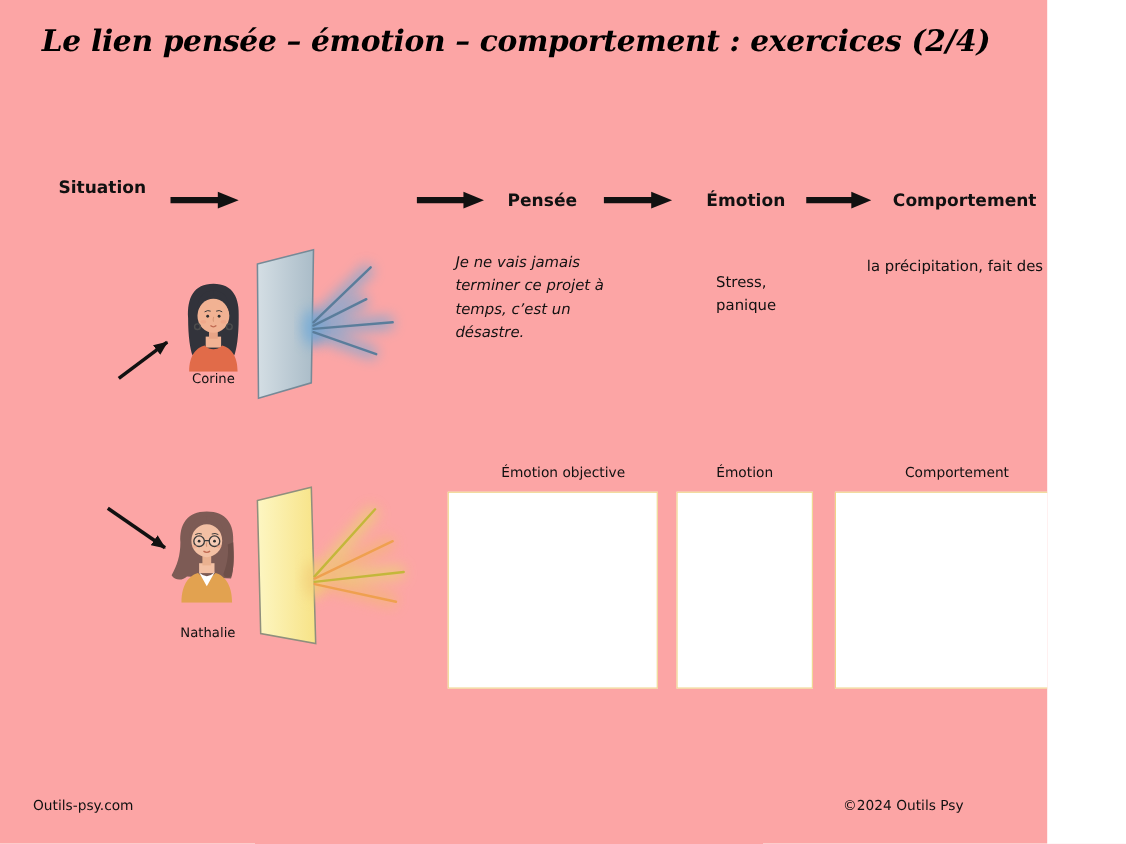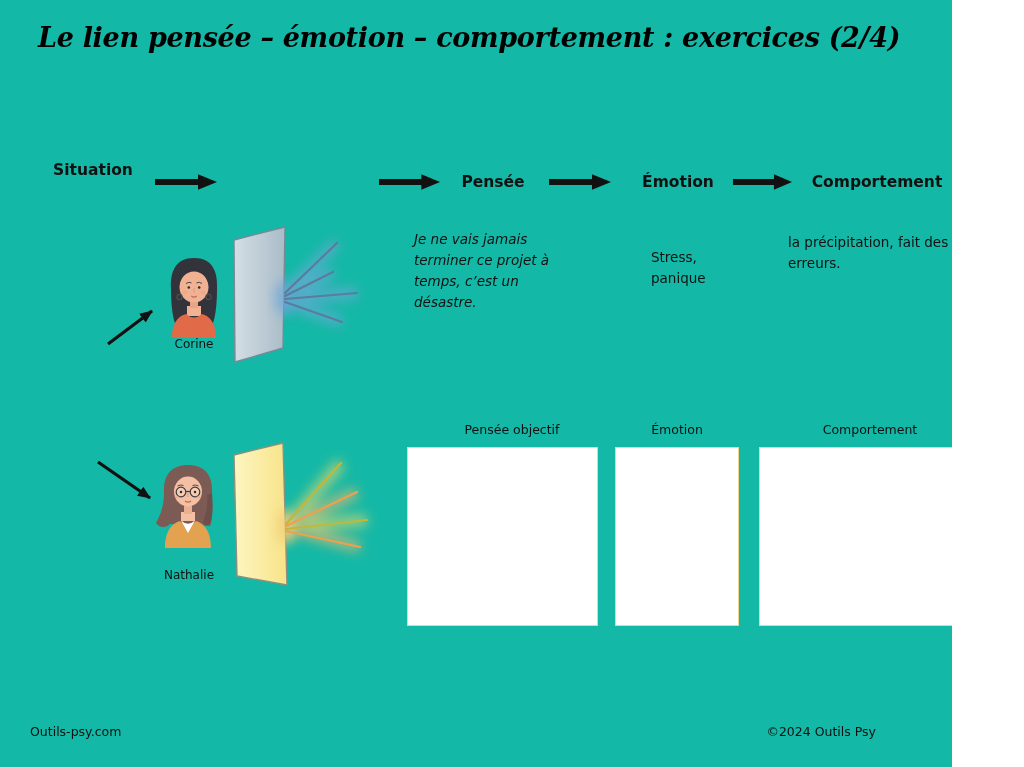--- a/index.html
+++ b/index.html
@@ -1,17 +1,17 @@
 <!DOCTYPE html>
 <html><head>
 <meta charset="utf-8">
 <style>
   html,body { margin:0; padding:0; background:#ffffff; }
   .page {
-    position:relative; width:952px; height:767px; background:#14b8a6;
+    position:relative; width:952px; height:767px; background:#fca5a5;
     font-family:"DejaVu Sans","Liberation Sans",sans-serif; color:#111;
     overflow:hidden;
   }
   .abs { position:absolute; }
 
   .title {
     left:38px; top:22px;
     font-family:"DejaVu Serif","Liberation Serif",serif;
     font-style:italic; font-weight:600; font-size:27px; letter-spacing:-0.3px;
     white-space:nowrap; color:#000;
@@ -151,21 +151,20 @@
     <div class="line">désastre.</div>
   </div>
 
   <div class="abs body-text" style="left:651px;top:247px;">
     <div class="line">Stress,</div>
     <div class="line">panique</div>
   </div>
 
   <div class="abs body-text" style="left:788px;top:232px;">
     <div class="line">la précipitation, fait des</div>
-    <div class="line">erreurs.</div>
   </div>
 
   <svg class="abs" style="left:149px;top:462px;" width="78" height="86" viewBox="0 0 78 86">
     <path d="M39,3 C21,3 14,15 15,31 C15,43 12,52 7,61 C10,66 17,66 21,62 L61,64 C64,57 63,45 63,31 C64,15 57,3 39,3 Z" fill="#7d5b55"></path>
     <path d="M63,31 C64,44 64,54 61,62 C58,64 55,63 54,60 C58,50 59,40 58,33 Z" fill="#6e4f49"></path>
     <rect x="32" y="50" width="14" height="9" fill="#f3c0a4"></rect>
     <path d="M16,86 C16,68 24,61 31,59 Q39,67 47,59 C54,61 62,68 62,86 Z" fill="#e2a250"></path>
     <path d="M32,58.5 L39,71 L46,58.5 Q39,65 32,58.5 Z" fill="#ffffff"></path>
     <rect x="35" y="43.5" width="8" height="8.5" fill="#eab190"></rect>
     <ellipse cx="39" cy="29.5" rx="14" ry="15" fill="#f3c0a4"></ellipse>
@@ -205,21 +204,21 @@
     <polygon points="9,23 58,11 62,153 12,144" fill="url(#gpN)" stroke="#8f8f7d" stroke-width="1.4"></polygon>
     <ellipse cx="60" cy="95" rx="9" ry="17" fill="#f2cf7a" filter="url(#blN)" opacity="0.8"></ellipse>
     <g stroke-width="2.2" stroke-linecap="round">
       <line x1="61" y1="92" x2="116" y2="31" stroke="#c3b73b"></line>
       <line x1="61" y1="94" x2="132" y2="60" stroke="#efa04f"></line>
       <line x1="61" y1="97" x2="142" y2="88" stroke="#c3b73b"></line>
       <line x1="61" y1="99" x2="135" y2="115" stroke="#efa04f"></line>
     </g>
   </svg>
 
-  <div class="abs answer-label" style="left:412px;width:200px;">Pensée objectif</div>
+  <div class="abs answer-label" style="left:412px;width:200px;">Émotion objective</div>
   <div class="abs answer-label" style="left:627px;width:100px;">Émotion</div>
   <div class="abs answer-label" style="left:790px;width:160px;">Comportement</div>
 
   <div class="abs answer-box" style="left:407px;width:191px;"></div>
   <div class="abs answer-box" style="left:615px;width:124px;"></div>
   <div class="abs answer-box" style="left:759px;width:224px;"></div>
 
   <div class="abs footer" style="left:30px;">Outils-psy.com</div>
   <div class="abs footer" style="right:76px;">©2024 Outils Psy</div>
 

